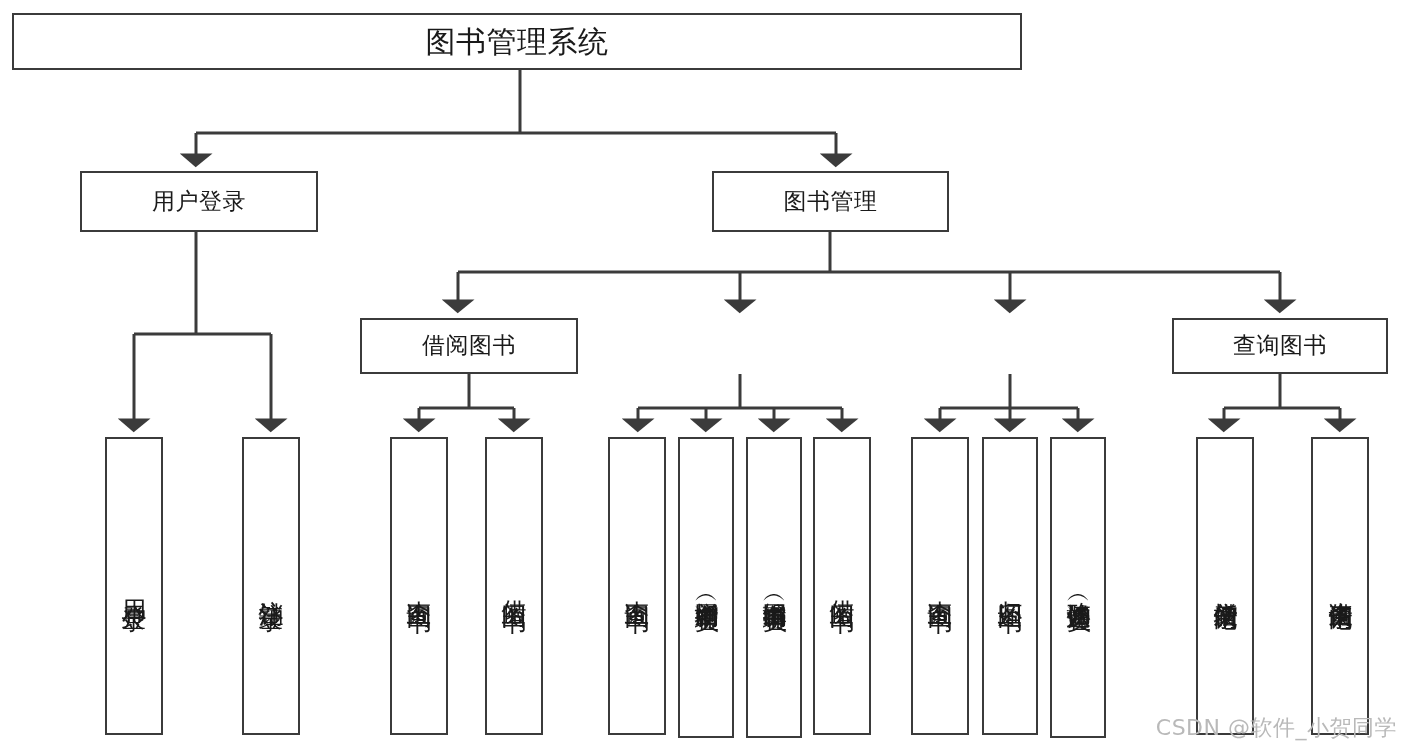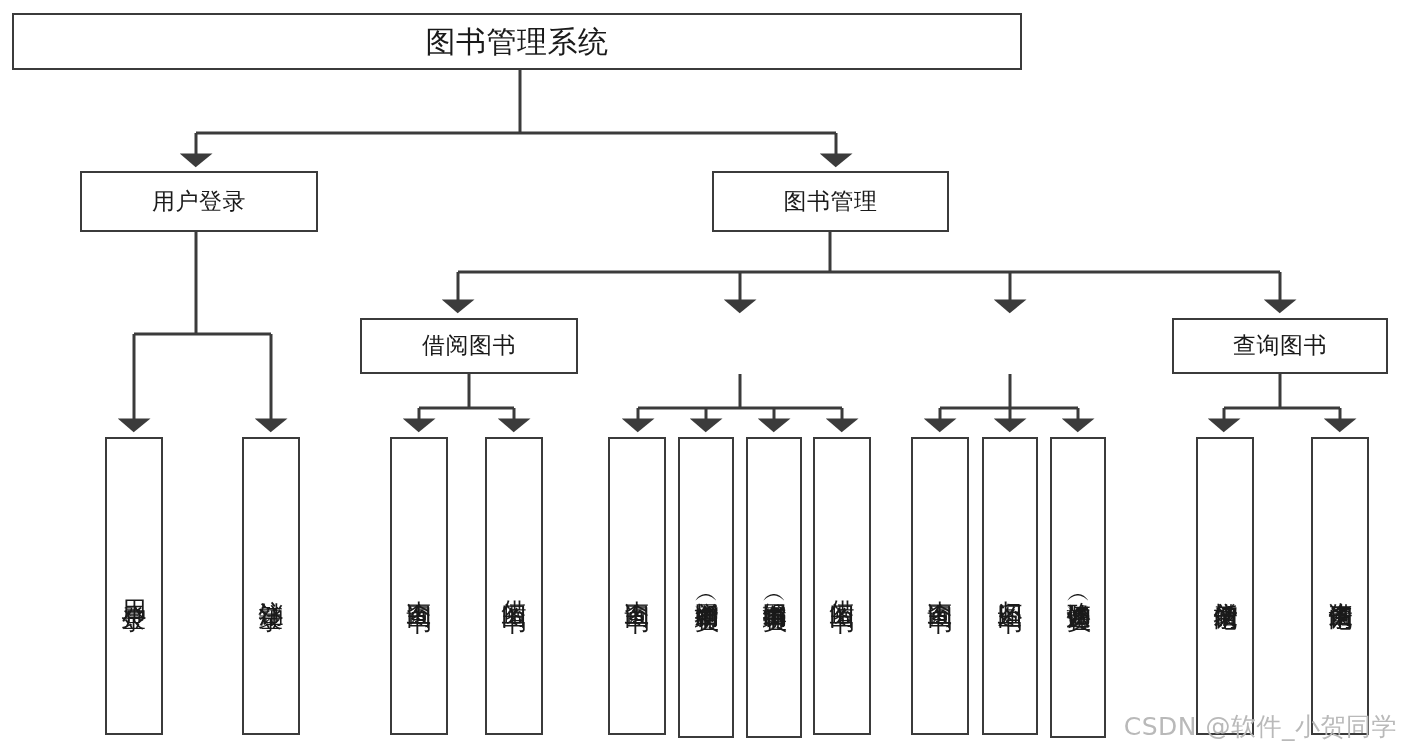--- a/index.html
+++ b/index.html
@@ -68,21 +68,21 @@
   }
   .node.v.tall .label {
     font-size: 24px;
     line-height: 1.22;
     letter-spacing: 1px;
   }
   .watermark {
     position: absolute;
     right: 8px;
     bottom: 4px;
-    font-size: 25px;
+    font-size: 22px;
     color: #b9b9b9;
     white-space: nowrap;
     letter-spacing: 0.5px;
   }
 </style>
 </head>
 <body>
 
 <div id="canvas">
 

